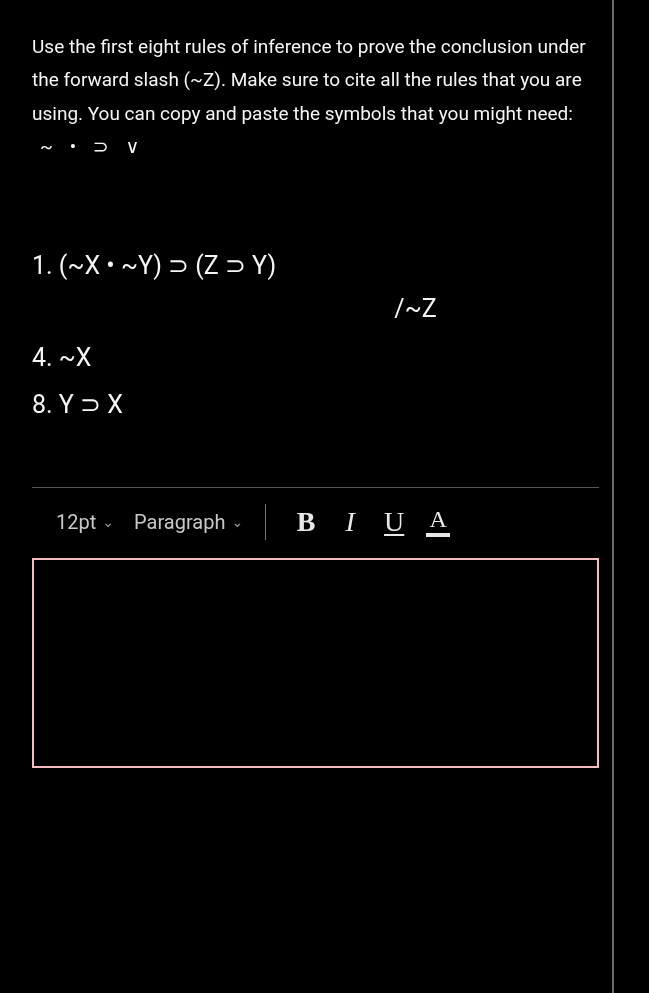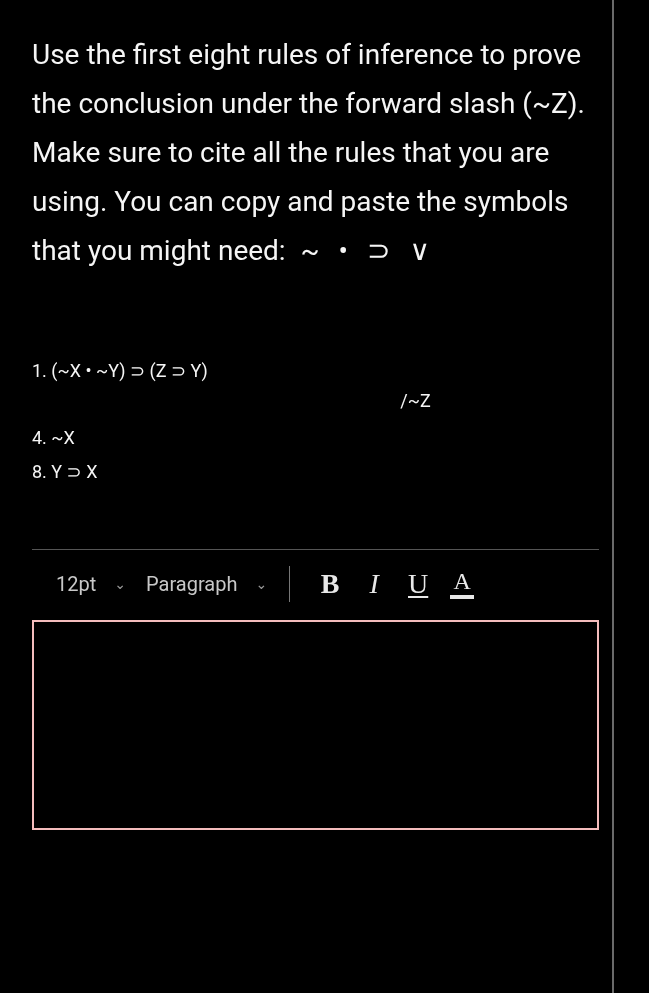--- a/index.html
+++ b/index.html
@@ -21,32 +21,32 @@
       right: 35px;
       top: 0;
       bottom: 0;
       width: 2px;
       background: #6a6a6a;
     }
     .content {
       padding: 30px 50px 0 32px;
     }
     .instructions {
-      font-size: 28px;
+      font-size: 19px;
       line-height: 1.75;
       color: #f5f5f5;
       font-weight: 400;
     }
     .symbols {
       letter-spacing: 6px;
       margin-left: 8px;
     }
     .problem {
       margin-top: 80px;
-      font-size: 18px;
+      font-size: 25px;
       line-height: 1.8;
       color: #f5f5f5;
     }
     .premise {
       margin-bottom: 2px;
     }
     .conclusion {
       text-align: center;
       margin-left: 200px;
       margin-top: -4px;
@@ -64,21 +64,21 @@
       gap: 0;
       padding-left: 14px;
     }
     .dropdown {
       display: flex;
       align-items: center;
       color: #c8c8c8;
       font-size: 20px;
       padding: 0 10px;
       cursor: pointer;
-      gap: 18px;
+      gap: 6px;
     }
     .chevron {
       font-size: 14px;
       color: #999;
     }
     .divider-v {
       width: 1px;
       height: 36px;
       background: #777;
       margin: 0 18px 0 12px;

